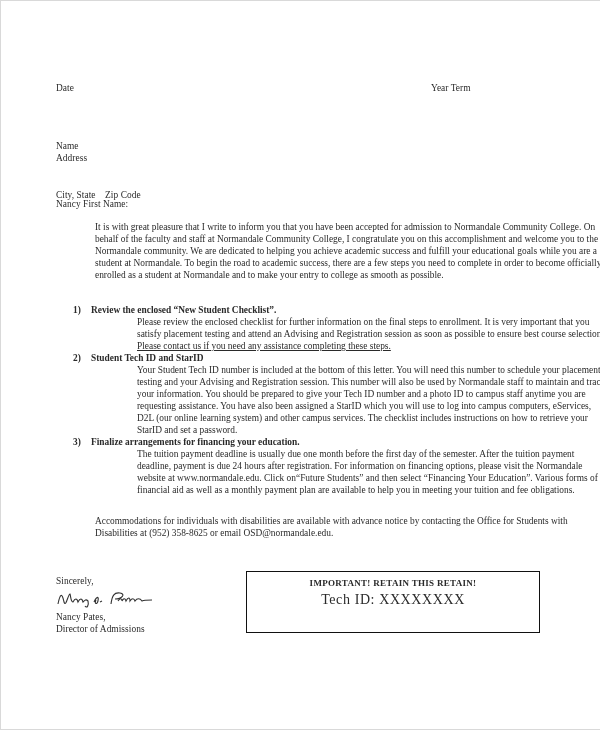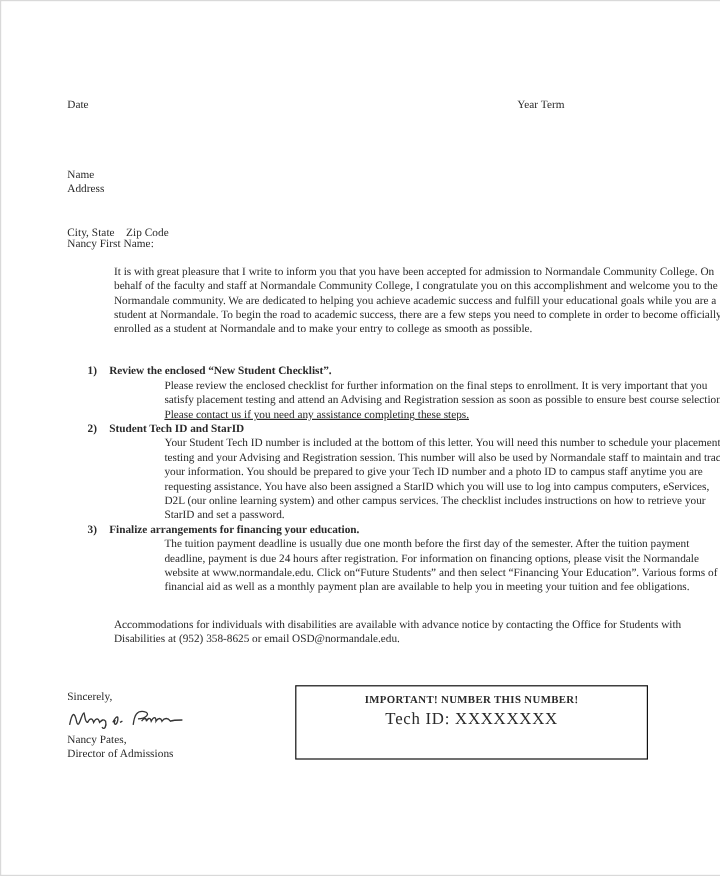--- a/index.html
+++ b/index.html
@@ -71,17 +71,17 @@
   <div class="txt" style="left:55px; top:574px;">Sincerely,</div>
   <svg class="sig" viewBox="0 0 110 22">
     <path d="M2 16 C4 6, 6 4, 8 14 C10 20, 12 6, 14 6 C15 10, 15 14, 17 14 C19 10, 21 10, 22 14 C24 10, 26 10, 27 14 C29 12, 30 11, 32 13 C33 17, 31 21, 29 18" fill="none" stroke="#333" stroke-width="1.1"></path>
     <path d="M38 14 C41 8, 43 8, 42 13 C41 17, 38 16, 40 12 M44 14 L46 13" fill="none" stroke="#333" stroke-width="1.1"></path>
     <path d="M55 16 C56 8, 58 4, 64 5 C70 6, 66 11, 59 11 M62 13 C64 10, 66 10, 66 13 C67 11, 69 9, 70 13 C72 9, 74 9, 74 13 C76 10, 78 10, 79 13 C81 10, 84 10, 86 13 C88 12, 92 12, 96 12" fill="none" stroke="#333" stroke-width="1.1"></path>
   </svg>
   <div class="txt" style="left:55px; top:610px;">Nancy Pates,</div>
   <div class="txt" style="left:55px; top:622px;">Director of Admissions</div>
 
   <div class="id-box">
-    <div class="l1">IMPORTANT!  NUMBER THIS NUMBER!</div>
+    <div class="l1">IMPORTANT!  RETAIN THIS RETAIN!</div>
     <div class="l2">Tech ID: XXXXXXXX</div>
   </div>
 
 </div>
 
 </body></html>

